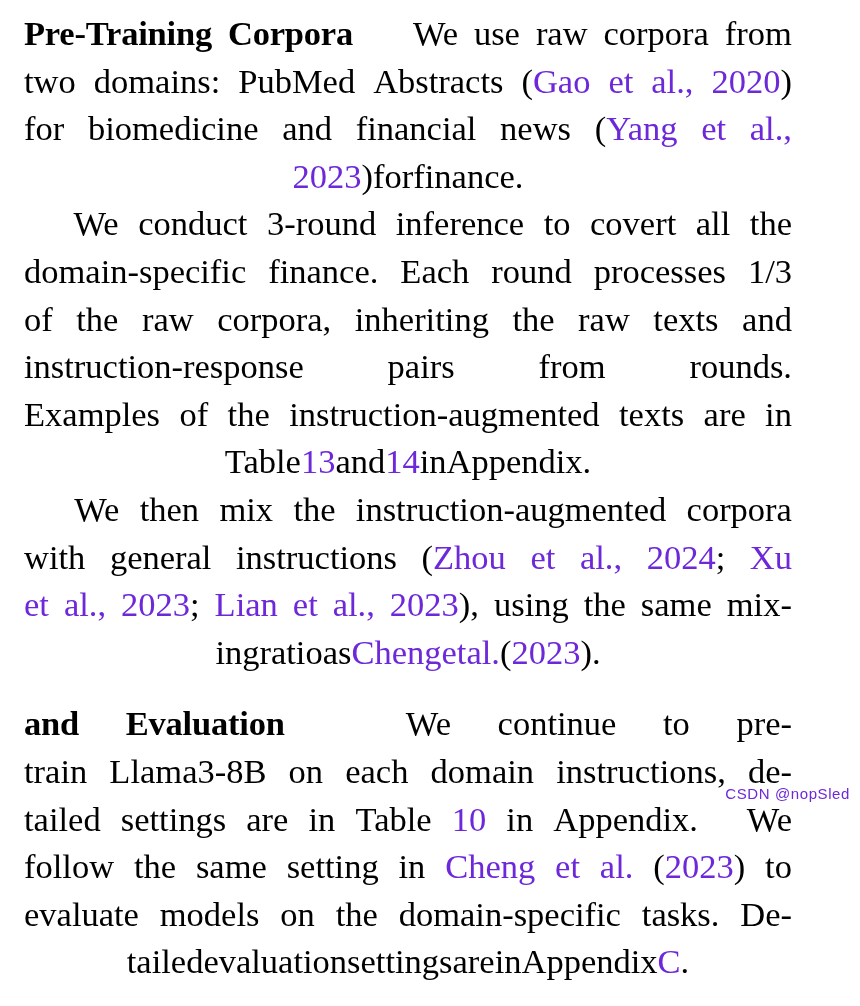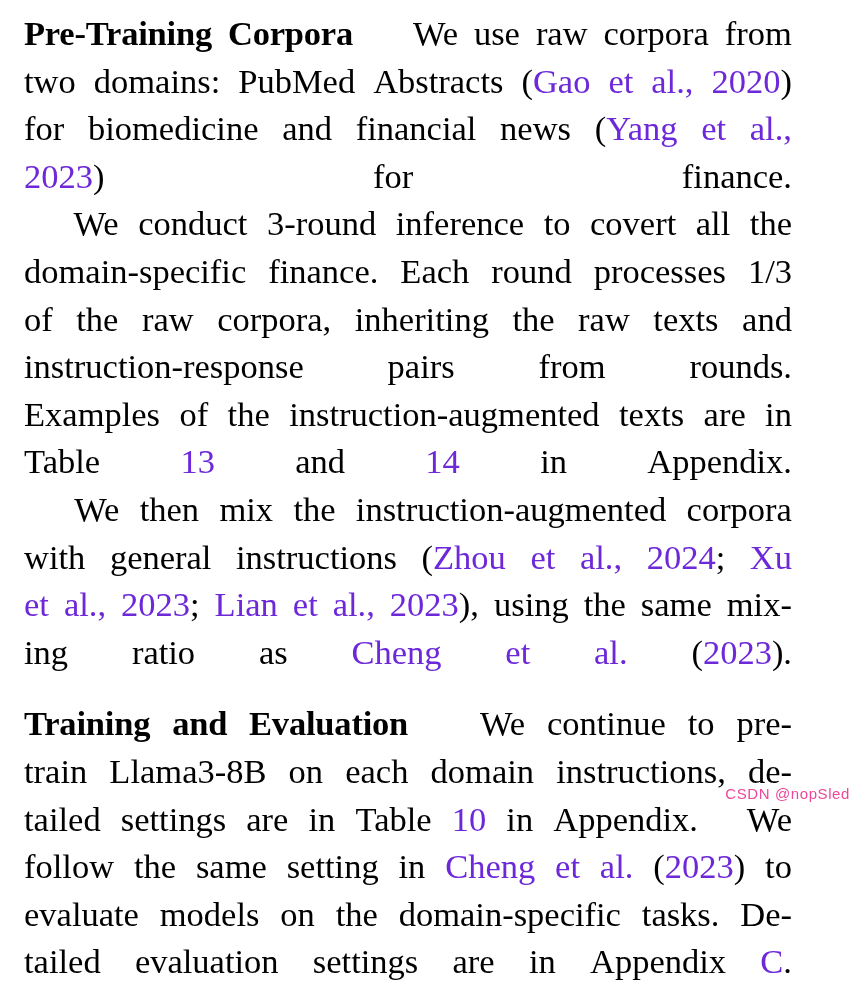--- a/index.html
+++ b/index.html
@@ -42,21 +42,21 @@
     margin-top: 24px;
   }
   
   .line {
     display: flex;
     justify-content: space-between;
     width: 768px;
     white-space: pre;
   }
   .line.last {
-    justify-content: space-between;
+    justify-content: center;
   }
   .w { white-space: pre; }
   .runin {
     font-weight: bold;
     letter-spacing: -0.2px;
   }
   .cite {
     color: #6d28d9;
   }
   .indent-space {
@@ -66,21 +66,21 @@
   .runin-gap {
     display: inline-block;
     width: 28px;
   }
   #watermark {
     position: absolute;
     right: 10px;
     bottom: 8px;
     font-family: "Liberation Sans", "DejaVu Sans", sans-serif;
     font-size: 15px;
-    color: #ec4899;
+    color: #6d28d9;
     letter-spacing: 0.6px;
     white-space: nowrap;
     user-select: none;
   }
 </style>
 </head>
 <body>
 
 <div id="page">
   <div class="column" id="text-column">
@@ -98,21 +98,21 @@
         <div class="line"><span class="w"><span>Examples</span></span><span class="w"><span>of</span></span><span class="w"><span>the</span></span><span class="w"><span>instruction-augmented</span></span><span class="w"><span>texts</span></span><span class="w"><span>are</span></span><span class="w"><span>in</span></span></div>
         <div class="line last"><span class="w"><span>Table</span></span><span class="w"><span class="cite">13</span></span><span class="w"><span>and</span></span><span class="w"><span class="cite">14</span></span><span class="w"><span>in</span></span><span class="w"><span>Appendix.</span></span></div>
       </div>
       <div class="para">
         <div class="line"><span class="indent-space"></span><span class="w"><span>We</span></span><span class="w"><span>then</span></span><span class="w"><span>mix</span></span><span class="w"><span>the</span></span><span class="w"><span>instruction-augmented</span></span><span class="w"><span>corpora</span></span></div>
         <div class="line"><span class="w"><span>with</span></span><span class="w"><span>general</span></span><span class="w"><span>instructions</span></span><span class="w"><span>(</span><span class="cite">Zhou</span></span><span class="w"><span class="cite">et</span></span><span class="w"><span class="cite">al.,</span></span><span class="w"><span class="cite">2024</span><span>;</span></span><span class="w"><span class="cite">Xu</span></span></div>
         <div class="line"><span class="w"><span class="cite">et</span></span><span class="w"><span class="cite">al.,</span></span><span class="w"><span class="cite">2023</span><span>;</span></span><span class="w"><span class="cite">Lian</span></span><span class="w"><span class="cite">et</span></span><span class="w"><span class="cite">al.,</span></span><span class="w"><span class="cite">2023</span><span>),</span></span><span class="w"><span>using</span></span><span class="w"><span>the</span></span><span class="w"><span>same</span></span><span class="w"><span>mix-</span></span></div>
         <div class="line last"><span class="w"><span>ing</span></span><span class="w"><span>ratio</span></span><span class="w"><span>as</span></span><span class="w"><span class="cite">Cheng</span></span><span class="w"><span class="cite">et</span></span><span class="w"><span class="cite">al.</span></span><span class="w"><span>(</span><span class="cite">2023</span><span>).</span></span></div>
       </div>
       <div class="para gap-before">
-        <div class="line"><span class="w"><span class="runin">Training</span></span><span class="w"><span class="runin">and</span></span><span class="w"><span class="runin">Evaluation</span></span><span class="runin-gap"></span><span class="w"><span>We</span></span><span class="w"><span>continue</span></span><span class="w"><span>to</span></span><span class="w"><span>pre-</span></span></div>
+        <div class="line"><span class="w"><span class="runin">and</span></span><span class="w"><span class="runin">Evaluation</span></span><span class="runin-gap"></span><span class="w"><span>We</span></span><span class="w"><span>continue</span></span><span class="w"><span>to</span></span><span class="w"><span>pre-</span></span></div>
         <div class="line"><span class="w"><span>train</span></span><span class="w"><span>Llama3-8B</span></span><span class="w"><span>on</span></span><span class="w"><span>each</span></span><span class="w"><span>domain</span></span><span class="w"><span>instructions,</span></span><span class="w"><span>de-</span></span></div>
         <div class="line"><span class="w"><span>tailed</span></span><span class="w"><span>settings</span></span><span class="w"><span>are</span></span><span class="w"><span>in</span></span><span class="w"><span>Table</span></span><span class="w"><span class="cite">10</span></span><span class="w"><span>in</span></span><span class="w"><span>Appendix.</span></span><span class="w"> </span><span class="w"><span>We</span></span></div>
         <div class="line"><span class="w"><span>follow</span></span><span class="w"><span>the</span></span><span class="w"><span>same</span></span><span class="w"><span>setting</span></span><span class="w"><span>in</span></span><span class="w"><span class="cite">Cheng</span></span><span class="w"><span class="cite">et</span></span><span class="w"><span class="cite">al.</span></span><span class="w"><span>(</span><span class="cite">2023</span><span>)</span></span><span class="w"><span>to</span></span></div>
         <div class="line"><span class="w"><span>evaluate</span></span><span class="w"><span>models</span></span><span class="w"><span>on</span></span><span class="w"><span>the</span></span><span class="w"><span>domain-specific</span></span><span class="w"><span>tasks.</span></span><span class="w"><span>De-</span></span></div>
         <div class="line last"><span class="w"><span>tailed</span></span><span class="w"><span>evaluation</span></span><span class="w"><span>settings</span></span><span class="w"><span>are</span></span><span class="w"><span>in</span></span><span class="w"><span>Appendix</span></span><span class="w"><span class="cite">C</span><span>.</span></span></div>
       </div>
     </div>
   <div id="watermark">CSDN @nopSled</div>
 </div>
 

